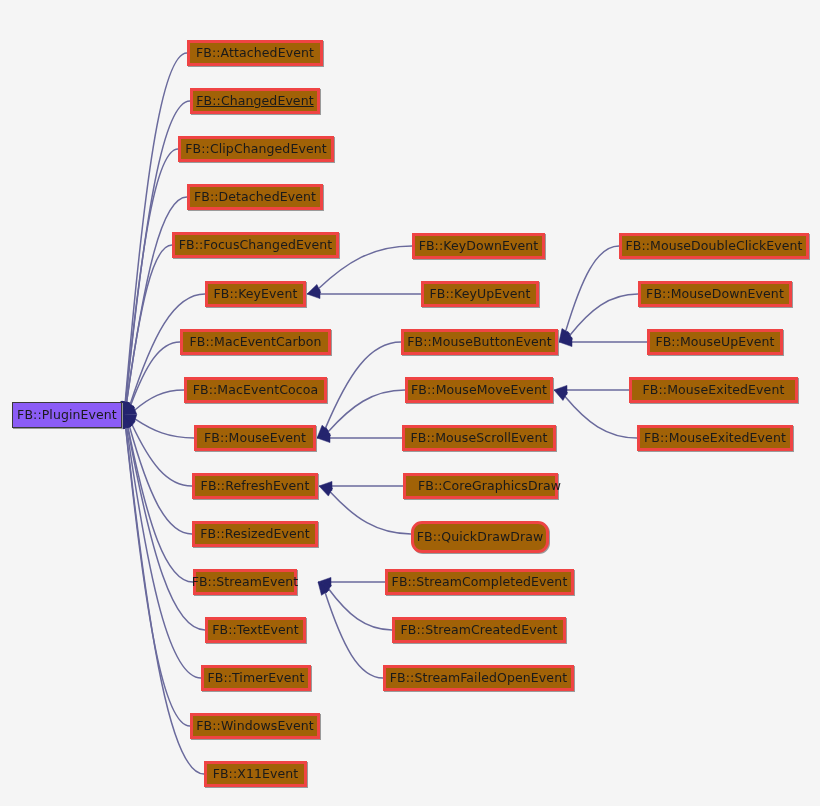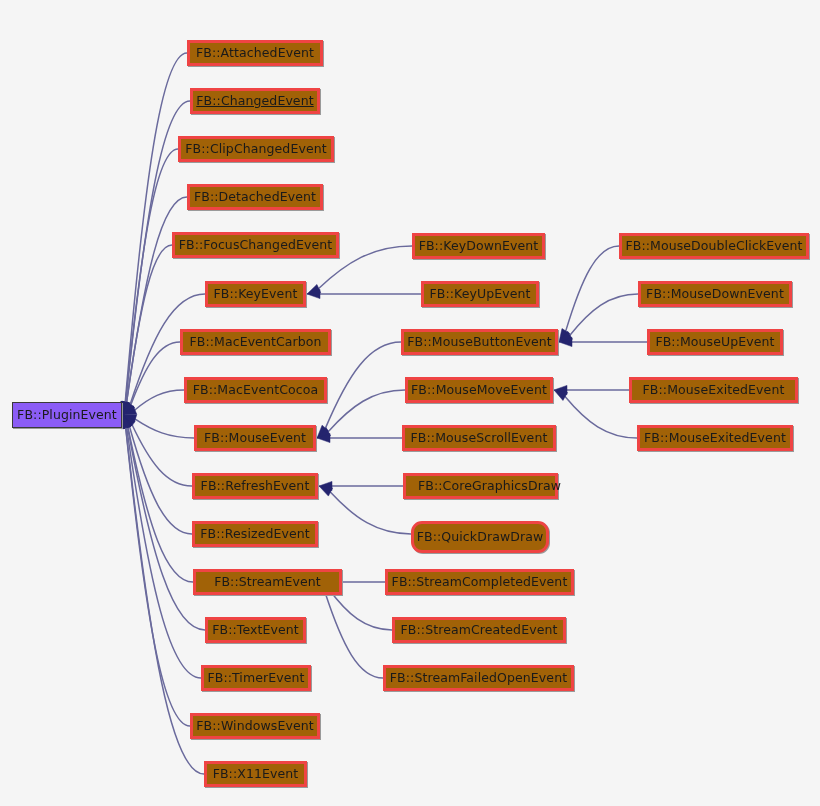--- a/index.html
+++ b/index.html
@@ -208,21 +208,21 @@
       </div>
       <div class="node" style="left: 194px; top: 425px; width: 122px; height: 26px;">
         <span class="lbl">FB::MouseEvent</span>
       </div>
       <div class="node" style="left: 192px; top: 473px; width: 126px; height: 26px;">
         <span class="lbl">FB::RefreshEvent</span>
       </div>
       <div class="node" style="left: 192px; top: 521px; width: 126px; height: 26px;">
         <span class="lbl">FB::ResizedEvent</span>
       </div>
-      <div class="node" style="left: 193px; top: 569px; width: 149px; height: 26px;">
+      <div class="node" style="left: 193px; top: 569px; width: 104px; height: 26px;">
         <span class="lbl">FB::StreamEvent</span>
       </div>
       <div class="node" style="left: 205px; top: 617px; width: 101px; height: 26px;">
         <span class="lbl">FB::TextEvent</span>
       </div>
       <div class="node" style="left: 201px; top: 665px; width: 110px; height: 26px;">
         <span class="lbl">FB::TimerEvent</span>
       </div>
       <div class="node" style="left: 190px; top: 713px; width: 130px; height: 26px;">
         <span class="lbl">FB::WindowsEvent</span>

